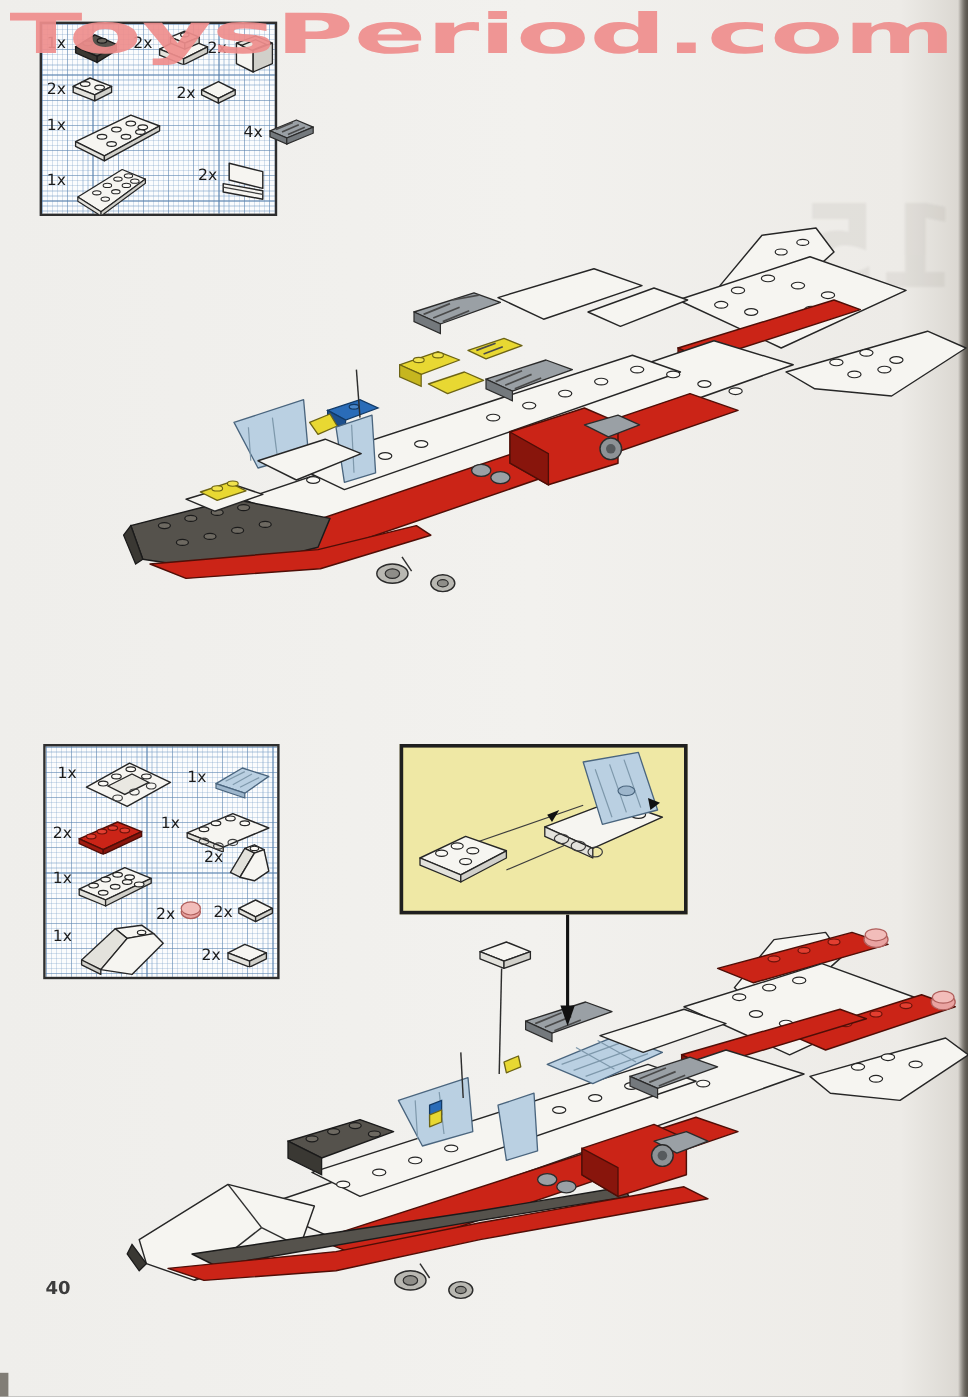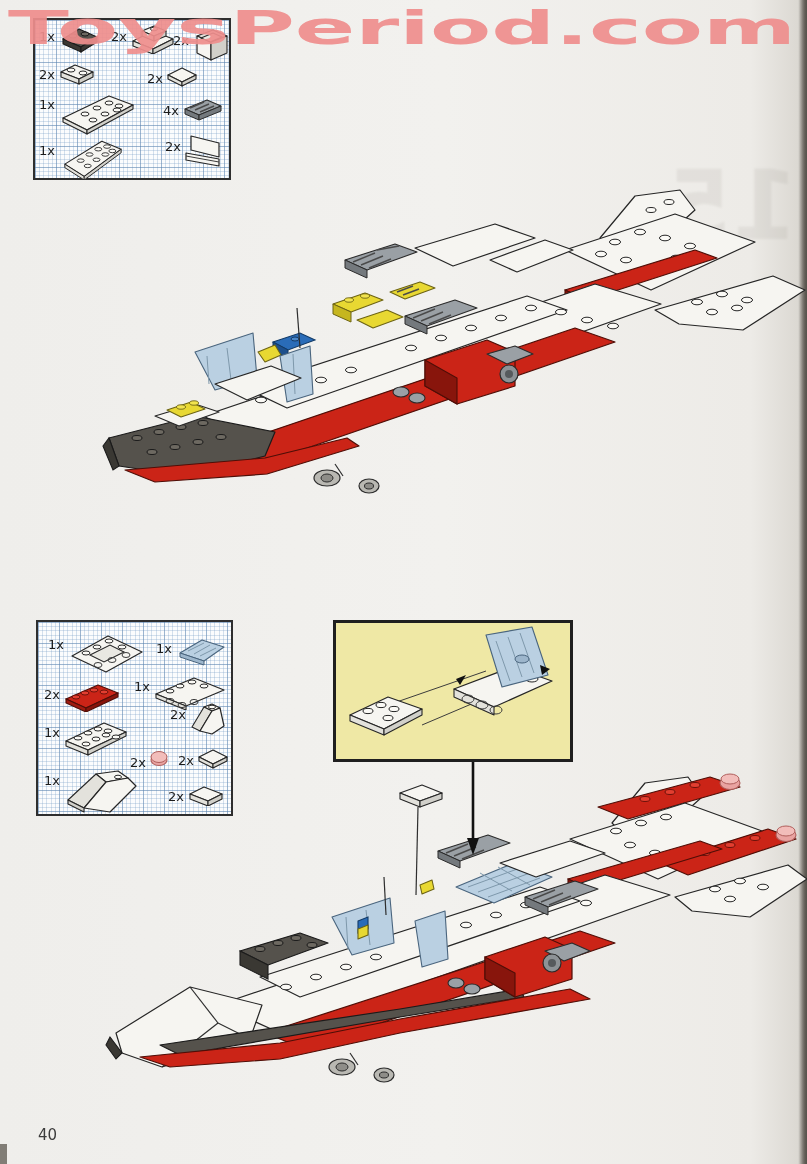--- a/index.html
+++ b/index.html
@@ -22,21 +22,21 @@
       repeating-linear-gradient(to right, rgba(120,158,198,.30) 0, rgba(120,158,198,.30) 1px, transparent 1px, transparent 4.2px),
       repeating-linear-gradient(to bottom, rgba(120,158,198,.30) 0, rgba(120,158,198,.30) 1px, transparent 1px, transparent 4.2px),
       #fbfcfd;
     text-align: center;
   }
   .part{position:absolute;display:flex;align-items:flex-start;}
   .qty{font-size:13px;color:#1b1b1b;margin-right:2px;line-height:1;padding-top:8px;}
   .part svg{display:block;}
 
   .step-number{position:absolute;font-size:53px;font-weight:bold;color:#190b0e;line-height:1;z-index:11;letter-spacing:1px;}
-  .page-number{position:absolute;left:38px;top:1126px;font-size:15px;color:#3c3c3c;z-index:11;}
+  .page-number{position:absolute;left:38px;top:1064px;font-size:15px;color:#3c3c3c;z-index:11;font-weight:bold;}
 
   .inset-box{position:absolute;left:333px;top:620px;width:240px;height:142px;box-sizing:border-box;
     background:#efe8a5;border:3px solid #1f1f1f;z-index:12;}
   .inset-arrow{position:absolute;left:466px;top:762px;z-index:13;}
 
   .bleed{position:absolute;right:8px;top:150px;font-size:96px;font-weight:bold;color:#7d786f;
     opacity:.10;transform:scaleX(-1);filter:blur(1px);z-index:1;}
 
   .model{position:absolute;z-index:5;}
 
@@ -347,21 +347,21 @@
         <polygon class="wd" points="30,40 76,15 76,19 30,44"></polygon>
         <ellipse class="stud" cx="28" cy="24" rx="4" ry="2"></ellipse>
           <ellipse class="stud" cx="40" cy="18" rx="4" ry="2"></ellipse>
         <ellipse class="stud" cx="52" cy="13" rx="4" ry="2"></ellipse>
           <ellipse class="stud" cx="62" cy="16" rx="4" ry="2"></ellipse>
         <ellipse class="stud" cx="36" cy="30" rx="4" ry="2"></ellipse>
           <ellipse class="stud" cx="48" cy="24" rx="4" ry="2"></ellipse>
         <ellipse class="stud" cx="60" cy="20" rx="4" ry="2"></ellipse>
       </svg>
     </div>
-    <div class="part" style="left:128px;top:76px;">
+    <div class="part" style="left:128px;top:76px;padding-left:40px;">
       <span class="qty">4x</span>
       <svg width="44" height="26" viewBox="0 0 44 26">
         <polygon class="gr" points="4,13 26,4 40,10 18,19"></polygon>
         <line class="hat" x1="9" y1="12" x2="23" y2="6"></line>
           <line class="hat" x1="14" y1="14" x2="28" y2="8"></line>
         <line class="hat" x1="19" y1="16" x2="33" y2="10"></line>
         <polygon class="grs" points="4,13 18,19 18,24 4,18"></polygon>
         <polygon class="grs" points="18,19 40,10 40,15 18,24"></polygon>
       </svg>
     </div>

